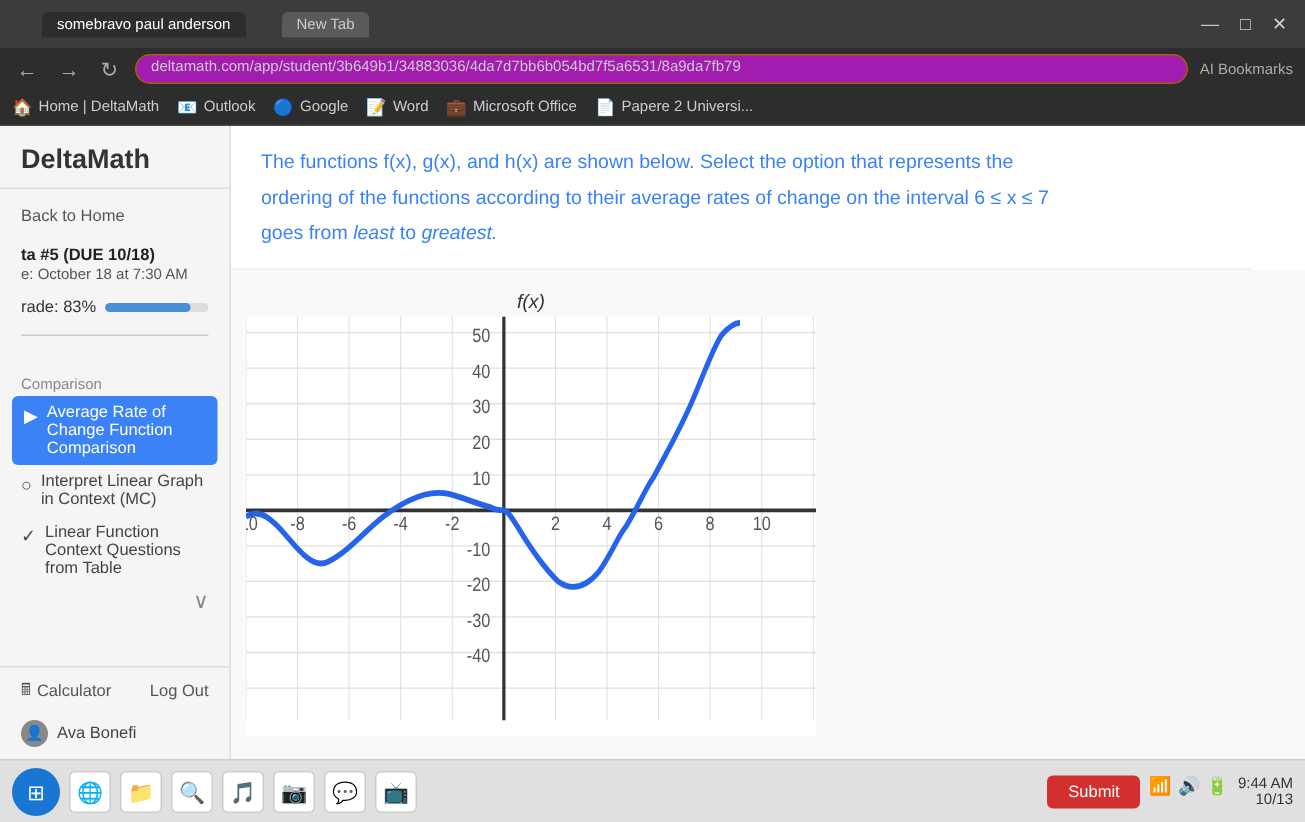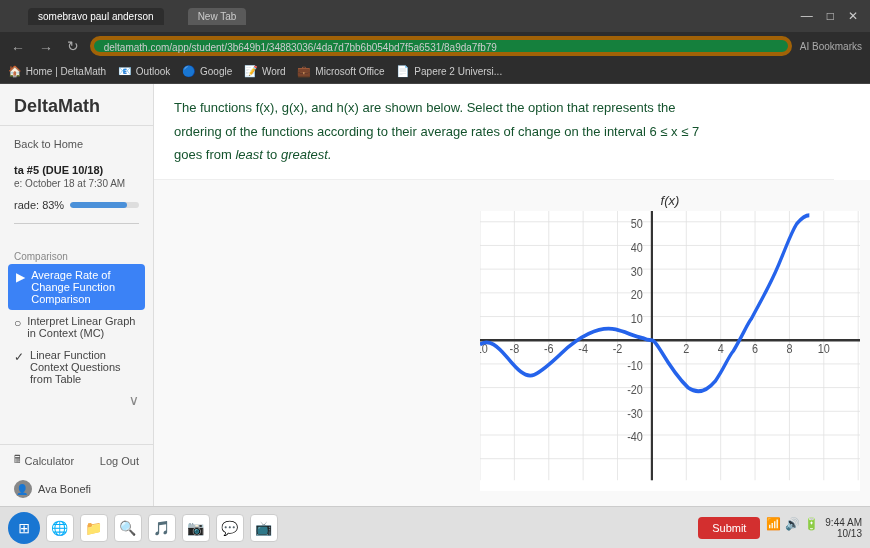--- a/index.html
+++ b/index.html
@@ -68,22 +68,22 @@
       flex-shrink: 0;
     }
     .nav-btn {
       color: #aaa;
       font-size: 14px;
       cursor: pointer;
       padding: 0 3px;
     }
     .address-bar {
       flex: 1;
-      background: #15803d;
-      border: 4px solid #a16207;
+      background: #a21caf;
+      border: 1px solid #a16207;
       border-radius: 12px;
       color: #ccc;
       font-size: 10px;
       padding: 2px 10px;
       height: 20px;
     }
     .ai-bookmark {
       color: #aaa;
       font-size: 10px;
       white-space: nowrap;
@@ -263,33 +263,33 @@
     .content-panel {
       flex: 1;
       background: #ffffff;
       display: flex;
       flex-direction: column;
       overflow: hidden;
     }
     .question-text {
       padding: 14px 20px 10px;
       font-size: 13px;
-      color: #14532d;
+      color: #3b82f6;
       line-height: 1.5;
       border-bottom: 1px solid #eee;
       max-width: 680px;
     }
     .question-text .math-line {
       margin-bottom: 4px;
     }
     .graph-area {
       flex: 1;
       display: flex;
       align-items: center;
-      justify-content: flex-end;
+      justify-content: flex-start;
       padding: 10px;
       background: #f9f9f9;
     }
     .graph-container {
       position: relative;
       width: 380px;
       height: 300px;
     }
     .graph-title {
       position: absolute;

